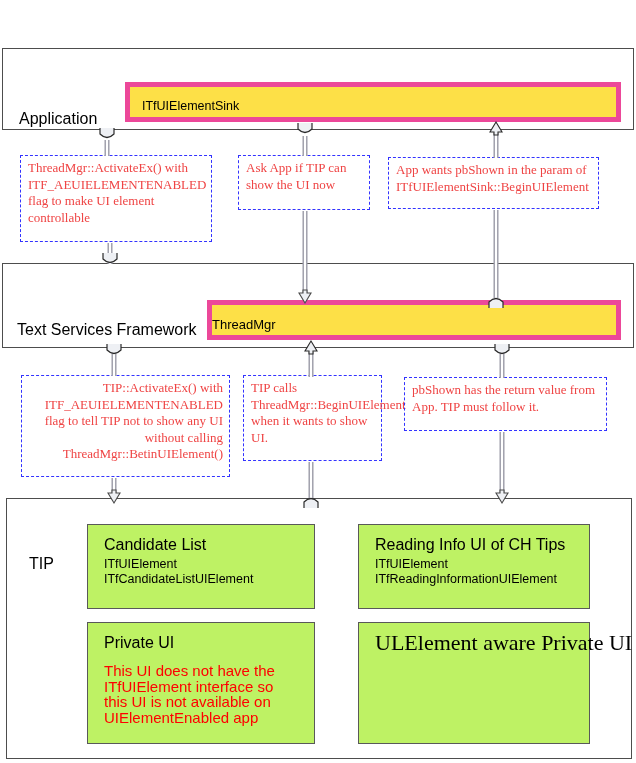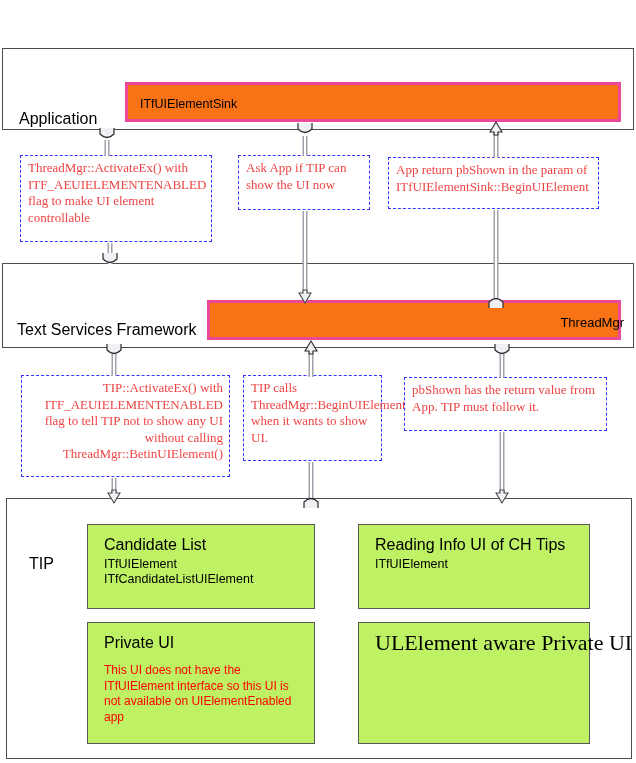--- a/index.html
+++ b/index.html
@@ -58,36 +58,36 @@
   #lane-tip         { left: 6px;  top: 498px; width: 626px; height: 261px; }
 
   #lane-application .lane-label { left: 16px; top: 17px; }
   #lane-tsf .lane-label         { left: 14px; top: 13px; }
   #lane-tip .lane-label         { left: 22px; top: 12px; }
 
   
   .comp-box {
     position: absolute;
     box-sizing: border-box;
-    border: 3px solid #ec4899;
-    background: #f97316;
+    border: 5px solid #ec4899;
+    background: #fde047;
   }
   .comp-box .comp-title {
     position: absolute;
     font-family: "Liberation Sans", sans-serif;
     color: #000000;
     white-space: nowrap;
   }
 
   #box-itfuielementsink { left: 125px; top: 82px; width: 496px; height: 40px; }
   #box-itfuielementsink .comp-title { left: 12px; top: 12px; font-size: 12.5px; }
 
   #box-threadmgr { left: 207px; top: 300px; width: 414px; height: 40px; }
   #box-threadmgr .comp-title {
-    left: 0; top: 12px; width: 414px; text-align: right; font-size: 13px;
+    left: 0; top: 12px; width: 414px; text-align: left; font-size: 13px;
   }
 
   
   .tip-box {
     position: absolute;
     box-sizing: border-box;
     border: 1px solid #595959;
     background: #bef264;
     padding: 8px 14px 8px 16px;
   }
@@ -105,21 +105,21 @@
   }
   .tip-box .tip-iface {
     font-family: "Liberation Sans", sans-serif;
     font-size: 12.5px;
     color: #000000;
     line-height: 15px;
     white-space: nowrap;
   }
   .tip-box .tip-note {
     font-family: "Liberation Sans", sans-serif;
-    font-size: 12px;
+    font-size: 15px;
     color: #ff0000;
     line-height: 15.5px;
     margin-top: 10px;
   }
 
   #box-candidate-list   { left: 87px;  top: 524px; width: 228px; height: 85px; }
   #box-reading-info     { left: 358px; top: 524px; width: 232px; height: 85px; }
   #box-private-ui       { left: 87px;  top: 622px; width: 228px; height: 122px; }
   #box-ulelement-aware  { left: 358px; top: 622px; width: 232px; height: 122px; }
 
@@ -181,36 +181,37 @@
 
   <div class="tip-box" id="box-candidate-list">
     <div class="tip-heading">Candidate List</div>
     <div class="tip-iface">ITfUIElement</div>
     <div class="tip-iface">ITfCandidateListUIElement</div>
   </div>
 
   <div class="tip-box" id="box-reading-info">
     <div class="tip-heading">Reading Info UI of CH Tips</div>
     <div class="tip-iface">ITfUIElement</div>
+    <div class="tip-iface">ITfReadingInformationUIElement</div>
   </div>
 
   <div class="tip-box" id="box-private-ui">
     <div class="tip-heading">Private UI</div>
     <div class="tip-note">This UI does not have the ITfUIElement interface so this UI is not available on UIElementEnabled app</div>
   </div>
 
   <div class="tip-box" id="box-ulelement-aware">
     <div class="tip-heading serif">ULElement aware Private UI</div>
   </div>
 
   <div class="callout" id="callout-activateex-app">ThreadMgr::ActivateEx() with ITF_AEUIELEMENTENABLED flag to make UI element controllable</div>
 
   <div class="callout" id="callout-ask-app">Ask App if TIP can show the UI now</div>
 
-  <div class="callout" id="callout-app-return">App return pbShown in the param of ITfUIElementSink::BeginUIElement</div>
+  <div class="callout" id="callout-app-return">App wants pbShown in the param of ITfUIElementSink::BeginUIElement</div>
 
   <div class="callout" id="callout-tip-activateex">TIP::ActivateEx() with ITF_AEUIELEMENTENABLED flag to tell TIP not to show any UI without calling ThreadMgr::BetinUIElement()</div>
 
   <div class="callout" id="callout-tip-calls">TIP calls ThreadMgr::BeginUIElement when it wants to show UI.</div>
 
   <div class="callout" id="callout-pbshown">pbShown has the return value from App. TIP must follow it.</div>
 
   <svg class="connectors" width="636" height="763" viewBox="0 0 636 763">
     <defs>
 

